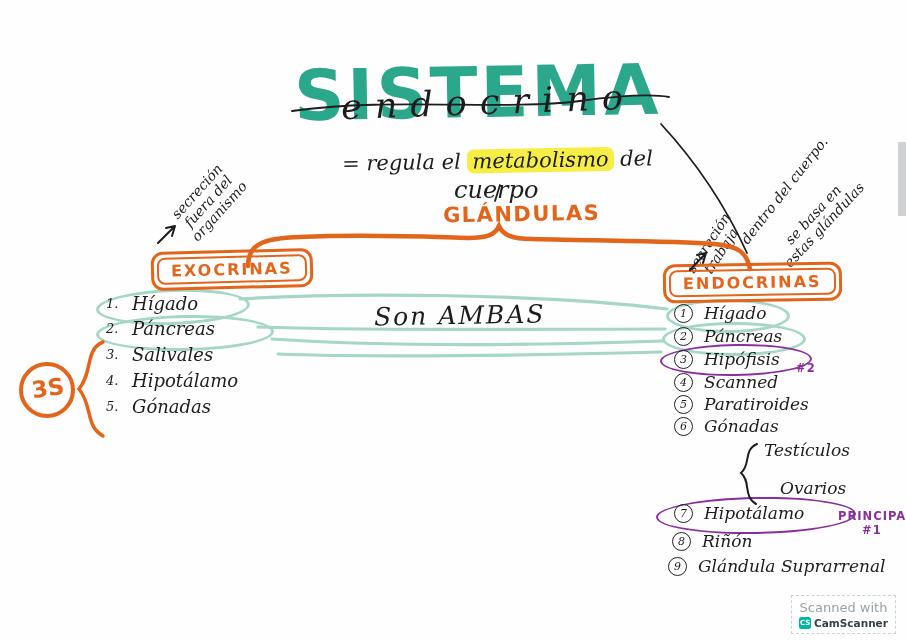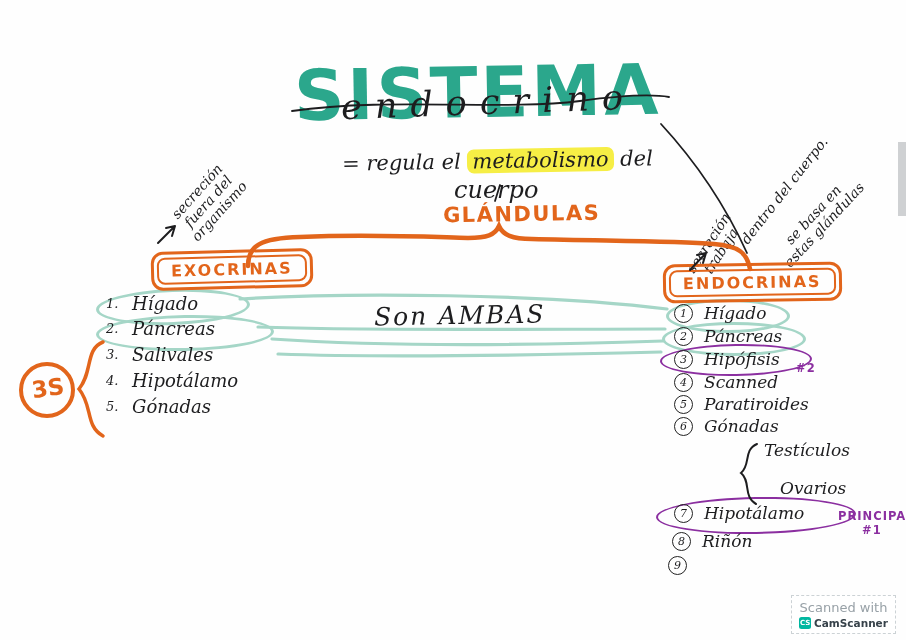--- a/index.html
+++ b/index.html
@@ -180,20 +180,21 @@
     <span class="rlabel">Hipotálamo</span>
   </div>
   <div class="abs z2 marker note-purple" style="left:838px;top:509px;">PRINCIPAL</div>
   <div class="abs z2 marker note-purple" style="left:862px;top:523px;">#1</div>
   <div class="abs z2 rrow" style="left:672px;top:531px;">
     <span class="cnum">8</span>
     <span class="rlabel">Riñón</span>
   </div>
   <div class="abs z2 rrow" style="left:668px;top:556px;">
     <span class="cnum">9</span>
+    <span class="rlabel">Glándula Suprarrenal</span>
   </div>
 
   <svg class="svg-layer z3" width="906" height="640" viewBox="0 0 906 640">
     <path d="M292,111 C390,97 500,111 580,101 C625,95 652,94 669,97" stroke="#1d1d1f" stroke-width="1.8" fill="none" stroke-linecap="round"></path>
     <path d="M661,124 C697,163 726,207 747,253" stroke="#1d1d1f" stroke-width="1.8" fill="none" stroke-linecap="round"></path>
     <path d="M500,185 L495,201" stroke="#1d1d1f" stroke-width="1.8" fill="none" stroke-linecap="round"></path>
     <path d="M248,266 C248,246 260,238 300,237 C370,234 430,237 468,238 C487,238 495,235 499,226 C503,235 512,239 532,239 C610,241 676,241 714,244 C739,246 747,253 750,269" stroke="#e2651b" stroke-width="4.5" fill="none" stroke-linecap="round"></path>
     <path d="M158,243 L175,226 M175,226 L166,228 M175,226 L172,236" stroke="#1d1d1f" stroke-width="2" fill="none" stroke-linecap="round"></path>
     <path d="M690,270 L706,253 M706,253 L697,255 M706,253 L703,263" stroke="#1d1d1f" stroke-width="2" fill="none" stroke-linecap="round"></path>
     <circle cx="47" cy="390" r="26" stroke="#e2651b" stroke-width="4" fill="none"></circle>

